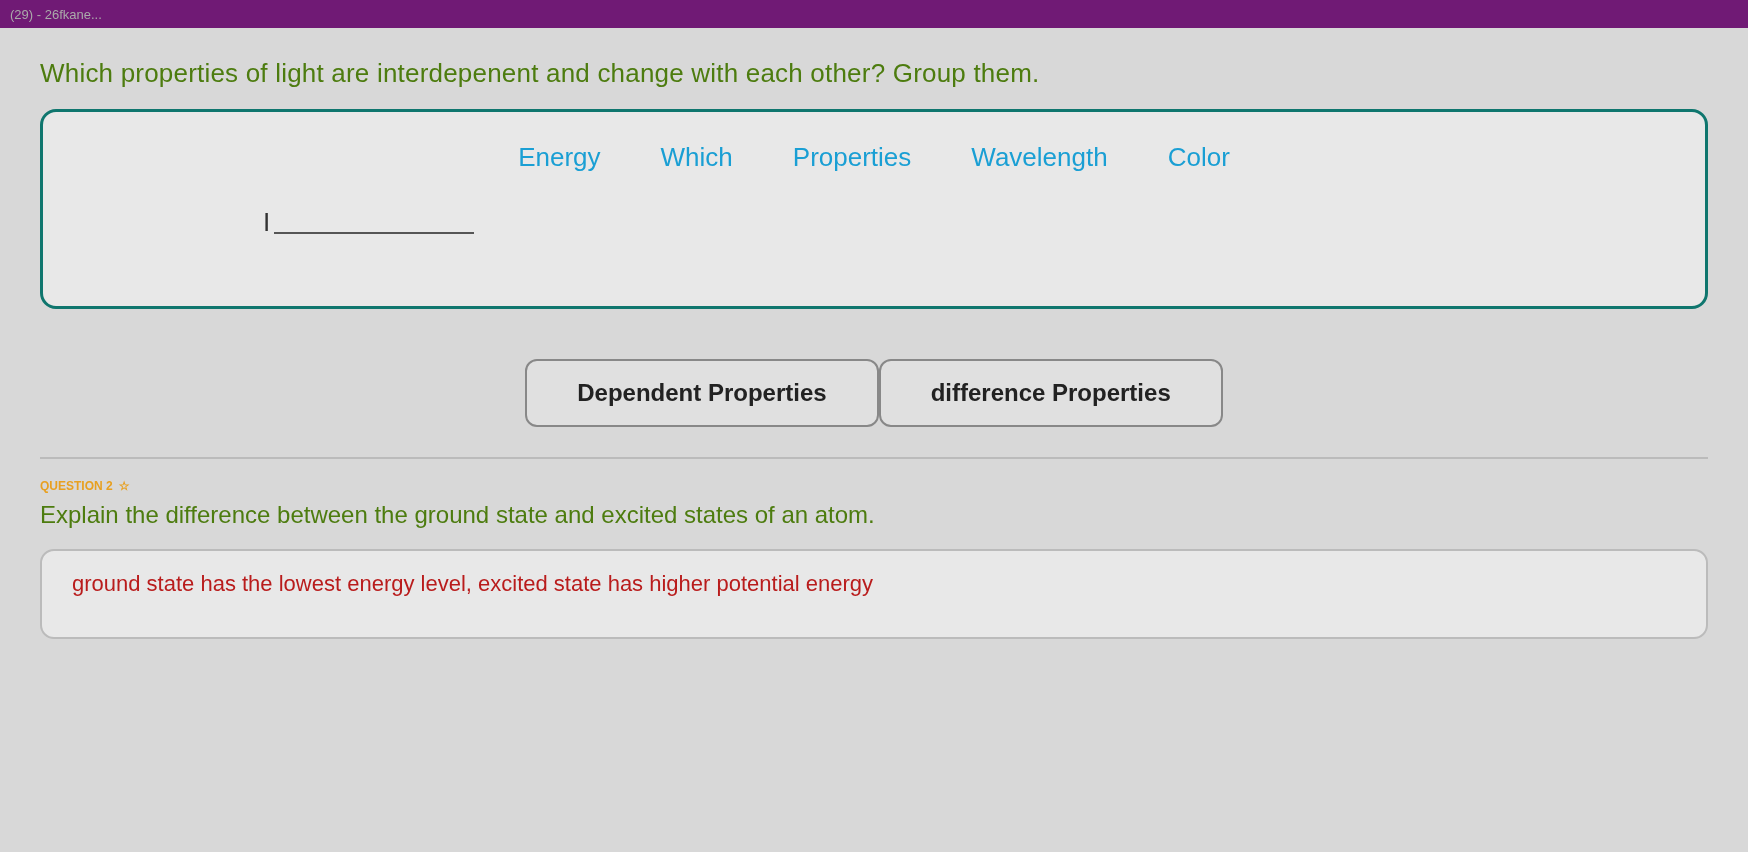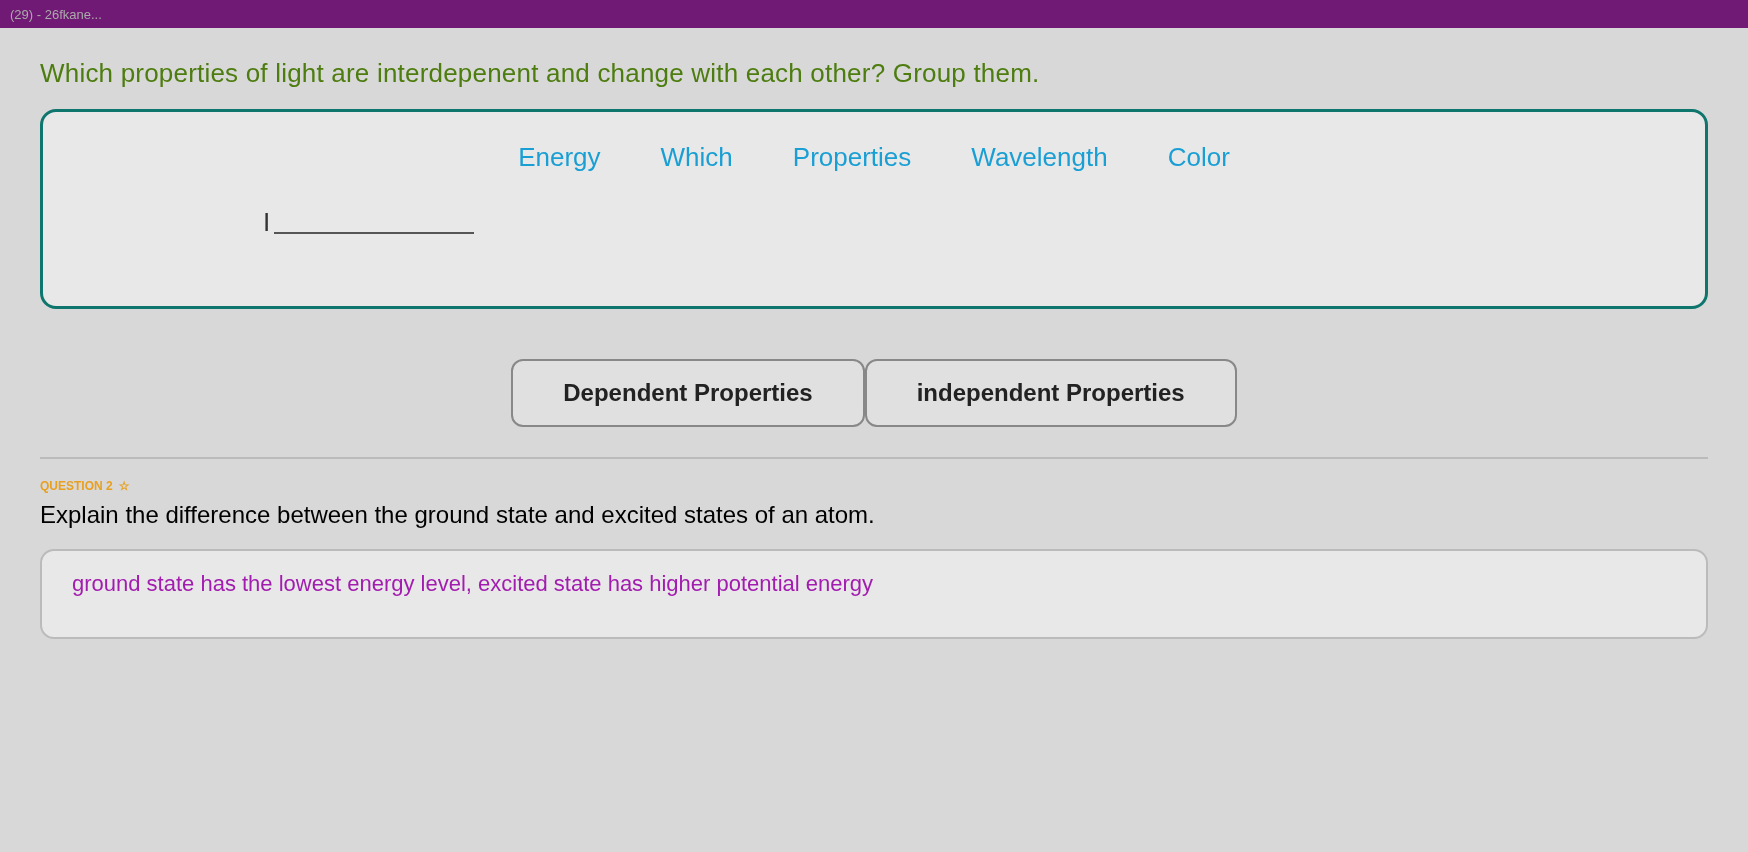--- a/index.html
+++ b/index.html
@@ -105,35 +105,35 @@
       color: #e8a020;
       font-size: 12px;
       font-weight: 600;
       margin-bottom: 8px;
       display: flex;
       align-items: center;
       gap: 6px;
     }
 
     .question2-text {
-      color: #000000;
+      color: #4d7c0f;
       font-size: 24px;
       font-weight: 400;
       margin-bottom: 20px;
     }
 
     .answer-box {
       background-color: #e8e8e8;
       border: 2px solid #bbb;
       border-radius: 14px;
       width: 100%;
       min-height: 90px;
       padding: 20px 30px;
       font-size: 22px;
-      color: #a21caf;
+      color: #b91c1c;
     }
 
     .drop-zone-inner {
       position: relative;
       min-height: 120px;
     }
 
     .cursor-area {
       position: absolute;
       left: 180px;
@@ -177,21 +177,21 @@
       </div>
       <div class="cursor-area">
         <span class="cursor-i">I</span>
         <div class="underline-dash"></div>
       </div>
     </div>
   </div>
 
   <div class="buttons-row">
     <button class="category-button">Dependent Properties</button>
-    <button class="category-button">independent Properties</button>
+    <button class="category-button">difference Properties</button>
   </div>
 
   <div class="divider"></div>
 
   <div class="question2-label">
     <span>QUESTION 2</span>
     <span>☆</span>
   </div>
   <div class="question2-text">Explain the difference between the ground state and excited states of an atom.</div>
 

